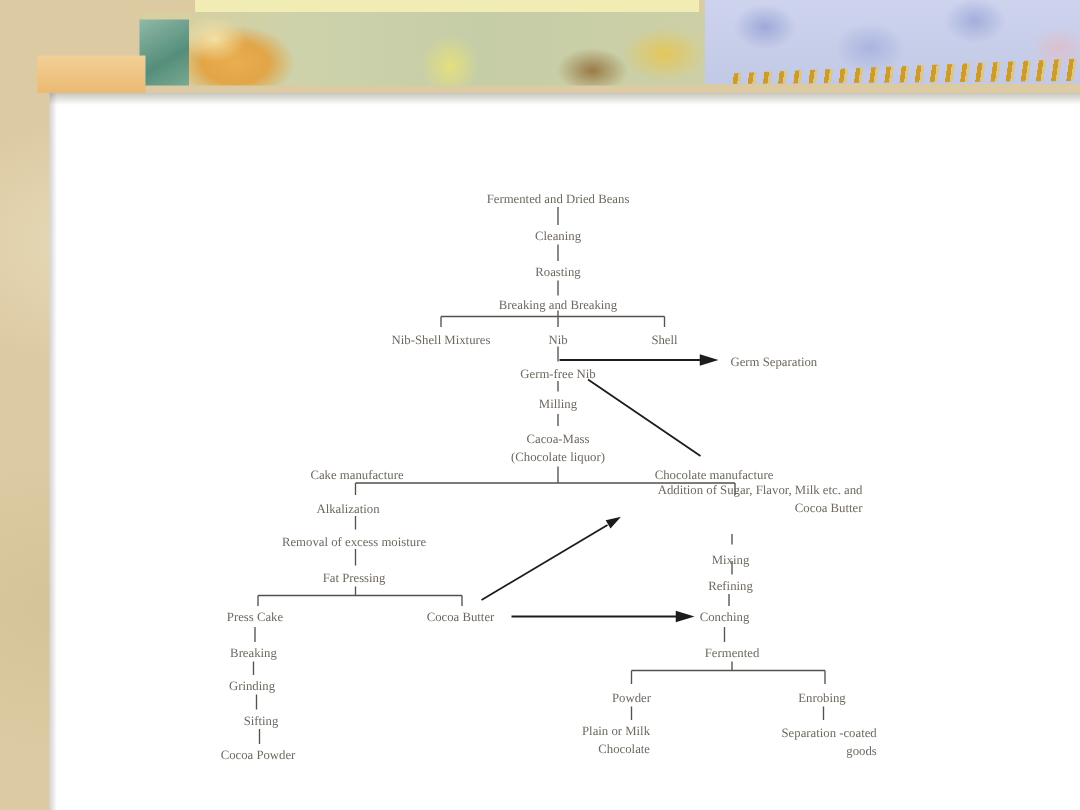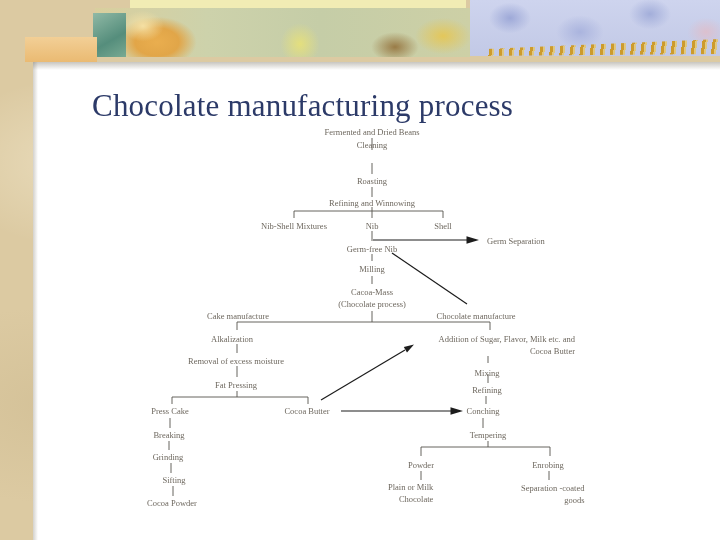--- a/index.html
+++ b/index.html
@@ -78,21 +78,20 @@
 
   <div class="band-yellow-top"></div>
   <div class="band-main"></div>
   <div class="teal-leaf"></div>
   <div class="orange-bar"></div>
   <div class="blue-floral"></div>
   <div class="wheat"></div>
 
   <div class="panel"></div>
 
-  <div class="title">Chocolate manufacturing process</div>
 
   <div class="flow">
 
     <svg width="720" height="540" viewBox="0 0 720 540">
       <g stroke="#55524c" stroke-width="0.9" fill="none">
         <path d="M372 138V150 M372 163V174 M372 187V197 M372 207V211
                  M294 211H443 M294 211V218 M372 211V218 M443 211V218
                  M372 231V241 M372 254V261 M372 276V284 M372 311V322
                  M237 322H490 M237 322V330 M490 322V330
                  M237 344V353 M237 366V377 M237 391V397
@@ -107,48 +106,48 @@
         <path d="M373 240H467" fill="none"></path>
         <polygon points="479,240 466.5,236.2 466.5,243.8" stroke="none"></polygon>
         <path d="M321 400L405 350" fill="none"></path>
         <polygon points="414,344.5 407,352.4 403.8,346.9" stroke="none"></polygon>
         <path d="M341 411H451" fill="none"></path>
         <polygon points="463,411 450.5,407.2 450.5,414.8" stroke="none"></polygon>
       </g>
     </svg>
 
     <div class="fnode" style="left:372px;top:127px">Fermented and Dried Beans</div>
-    <div class="fnode" style="left:372px;top:140px">Cleaning</div>
+    <div class="fnode" style="left:372px;top:152px">Cleaning</div>
     <div class="fnode" style="left:372px;top:176px">Roasting</div>
-    <div class="fnode" style="left:372px;top:198px">Refining and Winnowing</div>
+    <div class="fnode" style="left:372px;top:198px">Breaking and Breaking</div>
     <div class="fnode" style="left:294px;top:221px">Nib-Shell Mixtures</div>
     <div class="fnode" style="left:372px;top:221px">Nib</div>
     <div class="fnode" style="left:443px;top:221px">Shell</div>
     <div class="fnode-left" style="left:487px;top:236px">Germ Separation</div>
     <div class="fnode" style="left:372px;top:244px">Germ-free Nib</div>
     <div class="fnode" style="left:372px;top:264px">Milling</div>
     <div class="fnode ml" style="left:372px;top:286px">Cacoa-Mass
-(Chocolate process)</div>
+(Chocolate liquor)</div>
     <div class="fnode" style="left:238px;top:311px">Cake manufacture</div>
     <div class="fnode" style="left:476px;top:311px">Chocolate manufacture</div>
     <div class="fnode" style="left:232px;top:334px">Alkalization</div>
     <div class="fnode" style="left:236px;top:356px">Removal of excess moisture</div>
     <div class="fnode" style="left:236px;top:380px">Fat Pressing</div>
     <div class="fnode" style="left:170px;top:406px">Press Cake</div>
     <div class="fnode" style="left:307px;top:406px">Cocoa Butter</div>
     <div class="fnode" style="left:169px;top:430px">Breaking</div>
     <div class="fnode" style="left:168px;top:452px">Grinding</div>
     <div class="fnode" style="left:174px;top:475px">Sifting</div>
     <div class="fnode" style="left:172px;top:498px">Cocoa Powder</div>
-    <div class="fnode-left ml" style="left:425px;top:333px;width:150px">Addition of Sugar, Flavor, Milk etc. and
+    <div class="fnode-left ml" style="left:425px;top:320px;width:150px">Addition of Sugar, Flavor, Milk etc. and
 Cocoa Butter</div>
     <div class="fnode" style="left:487px;top:368px">Mixing</div>
     <div class="fnode" style="left:487px;top:385px">Refining</div>
     <div class="fnode" style="left:483px;top:406px">Conching</div>
-    <div class="fnode" style="left:488px;top:430px">Tempering</div>
+    <div class="fnode" style="left:488px;top:430px">Fermented</div>
     <div class="fnode" style="left:421px;top:460px">Powder</div>
     <div class="fnode" style="left:548px;top:460px">Enrobing</div>
     <div class="fnode-left ml" style="left:388px;top:481px">Plain or Milk
 Chocolate</div>
     <div class="fnode-left ml" style="left:521px;top:482px">Separation -coated
 goods</div>
   </div>
 
 </div>
 

